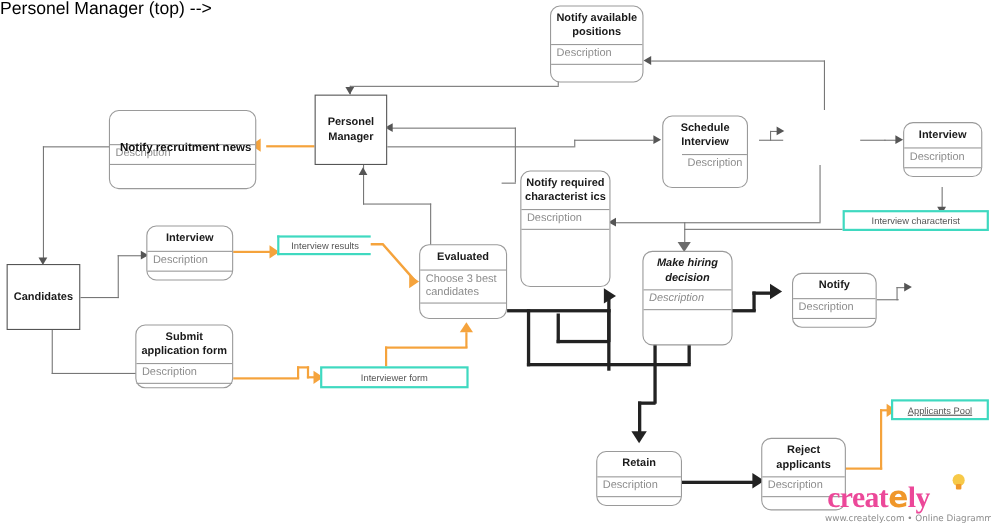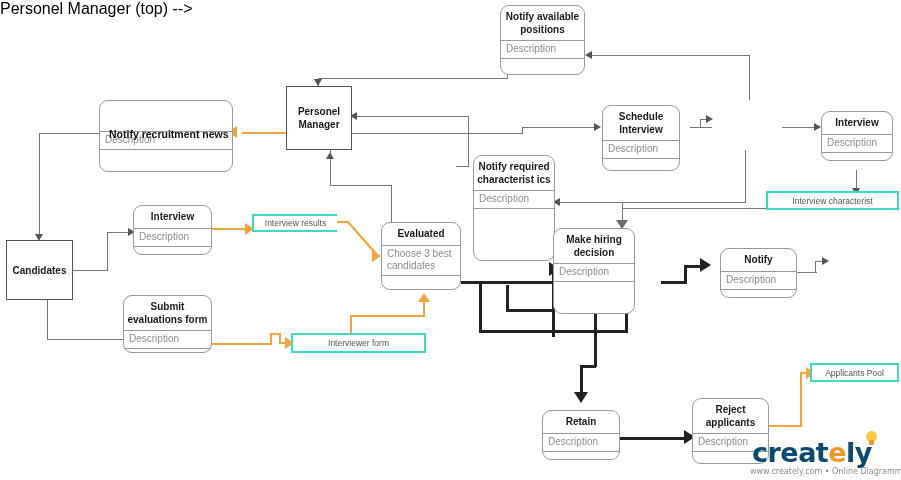--- a/index.html
+++ b/index.html
@@ -51,21 +51,21 @@
   .ar.tu{border-bottom:11px solid #222;border-left:7px solid transparent;border-right:7px solid transparent;}
   .ar.gd{border-top:9px solid #6b6b6b;border-left:6px solid transparent;border-right:6px solid transparent;}
 
   
   .overlap-ttl{position:absolute;font-weight:bold;font-size:10.5px;color:#111;white-space:nowrap;}
 
   
   #logo{position:absolute;left:752px;top:437px;width:146px;height:38px;}
   .lg-word{position:absolute;left:0;top:0;font-size:27px;font-weight:bold;letter-spacing:-.5px;
            font-family:"DejaVu Sans",sans-serif;}
-  .lg-a{color:#0c4a6e;}
+  .lg-a{color:#ec4899;font-family:Liberation Serif, serif;}
   .lg-b{color:#f0972a;}
   .lg-bulb{position:absolute;left:114px;top:-6px;width:11px;height:15px;}
   .lg-bulb .b{position:absolute;left:0;top:0;width:11px;height:11px;border-radius:50%;background:#f7c948;}
   .lg-bulb .s{position:absolute;left:3px;top:9px;width:5px;height:5px;background:#f0972a;border-radius:1px;}
   .lg-tag{position:absolute;left:-2px;top:30px;font-size:8px;color:#8c8c8c;white-space:nowrap;
           font-family:"DejaVu Sans",sans-serif;}
 </style>
 </head>
 <body>
 
@@ -248,57 +248,57 @@
 
   
   <div class="node proc" style="left:133px;top:205px;width:79px;height:50px;">
     <div class="ttl">Interview</div>
     <div class="dsc">Description</div>
     <div class="ftr"></div>
   </div>
 
   
   <div class="node proc" style="left:123px;top:295px;width:89px;height:58px;">
-    <div class="ttl">Submit evaluations form</div>
+    <div class="ttl">Submit application form</div>
     <div class="dsc">Description</div>
     <div class="ftr"></div>
   </div>
 
   
   <div class="node proc" style="left:381px;top:222px;width:80px;height:68px;">
     <div class="ttl">Evaluated</div>
     <div class="dsc">Choose 3 best candidates</div>
     <div class="ftr"></div>
   </div>
 
   
   <div class="node proc" style="left:473px;top:155px;width:82px;height:106px;">
     <div class="ttl">Notify required characterist ics</div>
     <div class="dsc">Description</div>
     <div class="ftr"></div>
   </div>
 
   
-  <div class="node proc" style="left:602px;top:105px;width:78px;height:66px;">
+  <div class="node proc" style="left:602px;top:105px;width:78px;height:66px;align-items:flex-end;">
     <div class="ttl">Schedule Interview</div>
     <div class="dsc">Description</div>
     <div class="ftr"></div>
   </div>
 
   
 
   
   <div class="node proc" style="left:821px;top:111px;width:72px;height:50px;">
     <div class="ttl">Interview</div>
     <div class="dsc">Description</div>
     <div class="ftr"></div>
   </div>
 
   
-  <div class="node proc" style="left:553px;top:228px;width:82px;height:86px;">
+  <div class="node proc" style="left:584px;top:228px;width:82px;height:86px;font-style:italic;">
     <div class="ttl">Make hiring decision</div>
     <div class="dsc">Description</div>
     <div class="ftr"></div>
   </div>
 
   
   <div class="node proc" style="left:720px;top:248px;width:77px;height:50px;">
     <div class="ttl">Notify</div>
     <div class="dsc">Description</div>
     <div class="ftr"></div>
@@ -326,21 +326,21 @@
   </div>
 
   <div class="node store closed" style="left:291px;top:333px;width:135px;height:20px;">
     <span>Interviewer form</span>
   </div>
 
   <div class="node store closed" style="left:766px;top:191px;width:133px;height:19px;">
     <span>Interview characterist</span>
   </div>
 
-  <div class="node store closed" style="left:810px;top:363px;width:89px;height:19px;">
+  <div class="node store closed" style="left:810px;top:363px;width:89px;height:19px;text-decoration:underline;">
     <span>Applicants Pool</span>
   </div>
 
   
   <div id="logo">
     <div class="lg-word"><span class="lg-a">creat</span><span class="lg-b">e</span><span class="lg-a">ly</span></div>
     <div class="lg-bulb">
       <div class="b"></div>
       <div class="s"></div>
     </div>

